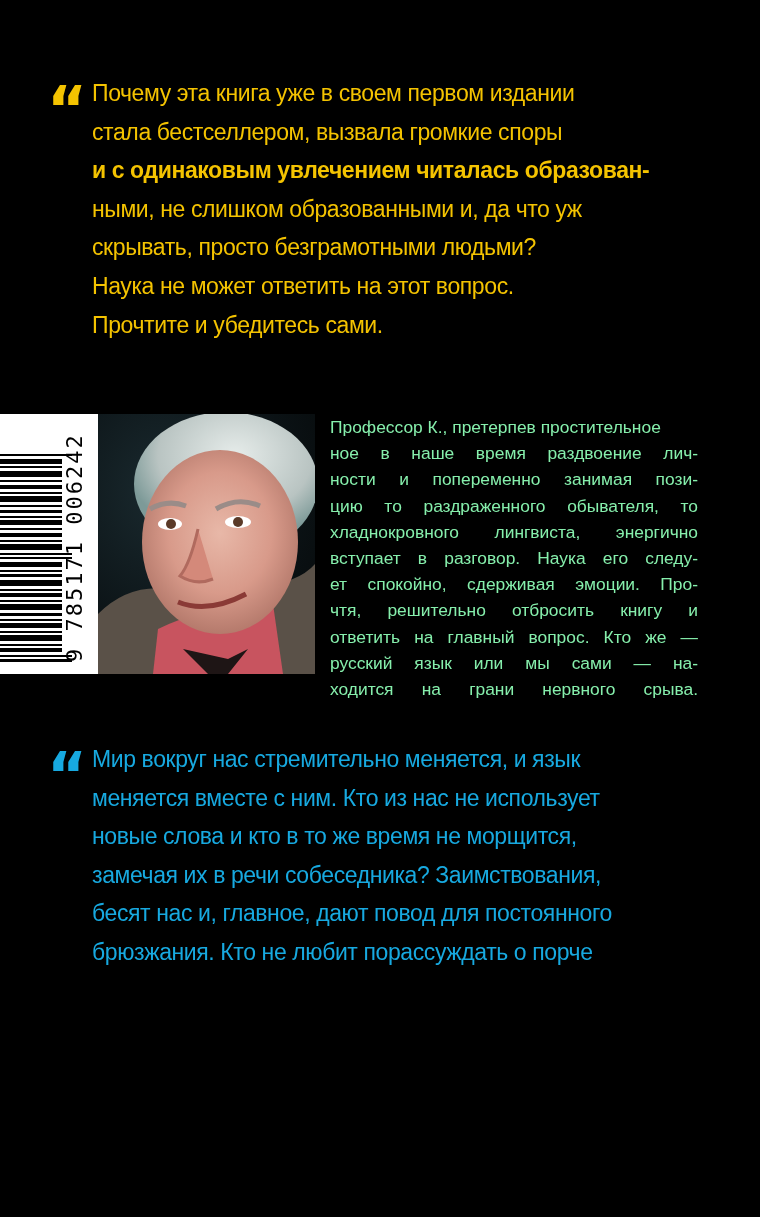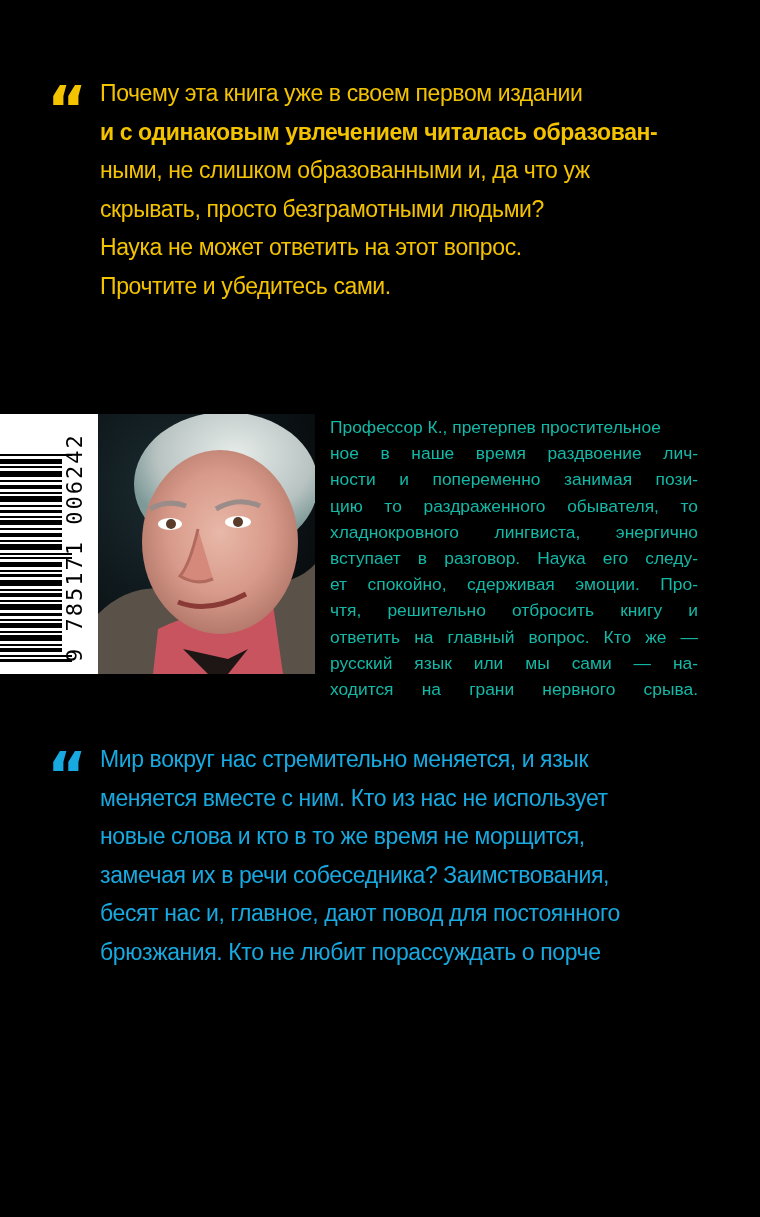--- a/index.html
+++ b/index.html
@@ -1,42 +1,43 @@
 <!DOCTYPE html>
 <html><head>
 <meta charset="utf-8">
 <style>
   html, body { margin:0; padding:0; }
   body { width:760px; height:1217px; background:#000; position:relative; overflow:hidden;
          font-family:"Liberation Sans", sans-serif; }
   .quote-block { position:absolute; left:0; width:760px; }
   .qmark { position:absolute; left:46px; font-family:"DejaVu Sans", sans-serif; font-weight:bold;
            font-size:64px; line-height:64px; letter-spacing:-4px; transform:scaleX(0.95); }
-  .qlines { position:absolute; left:100px; }
+  .qlines { position:absolute; left:92px; }
   .qline { font-size:23px; line-height:38.6px; white-space:nowrap; transform-origin:left center;
            letter-spacing:-0.4px; }
   .yellow { color:#f4c300; }
   .blue { color:#17a9e0; }
   .barcode-panel { position:absolute; left:0; top:414px; width:98px; height:260px; background:#fff; overflow:hidden; }
   .bars { position:absolute; left:0; top:40px; width:72px; height:208px; }
   .bar-digits { position:absolute; left:62px; top:248px; transform:rotate(-90deg); transform-origin:left top;
                 font-family:"DejaVu Sans Mono", monospace; font-size:22px; color:#000; white-space:pre; letter-spacing:2px; }
   .photo { position:absolute; left:98px; top:414px; width:217px; height:260px; overflow:hidden;
            background:radial-gradient(ellipse at 30% 30%, #1a2a2f 0%, #0b1215 60%, #050808 100%); }
-  .bio { position:absolute; left:330px; top:414px; width:368px; color:#14b8a6; font-size:17.4px; line-height:26.2px; }
+  .bio { position:absolute; left:330px; top:414px; width:368px; color:#86efac; font-size:17.4px; line-height:26.2px; }
   .bio-line { text-align:justify; text-align-last:justify; white-space:nowrap; display:block; }
   .bio-line.last { text-align-last:justify; }
 </style>
 </head>
 <body>
 
 <div class="quote-block" style="top:70px;height:300px;">
   <div class="qmark yellow" style="top:8px;">“</div>
   <div class="qlines yellow" style="top:4px;">
     <div class="qline" style="display: block; width: max-content;">Почему эта книга уже в своем первом издании</div>
+    <div class="qline" style="display: block; width: max-content;">стала бестселлером, вызвала громкие споры</div>
     <div class="qline" style="display: block; width: max-content; font-weight: bold;">и с одинаковым увлечением читалась образован-</div>
     <div class="qline" style="display: block; width: max-content;">ными, не слишком образованными и, да что уж</div>
     <div class="qline" style="display: block; width: max-content;">скрывать, просто безграмотными людьми?</div>
     <div class="qline" style="display: block; width: max-content;">Наука не может ответить на этот вопрос.</div>
     <div class="qline" style="display: block; width: max-content;">Прочтите и убедитесь сами.</div>
   </div>
 </div>
 
 <div class="barcode-panel">
   <svg class="bars" viewBox="0 0 72 208" preserveAspectRatio="none">

